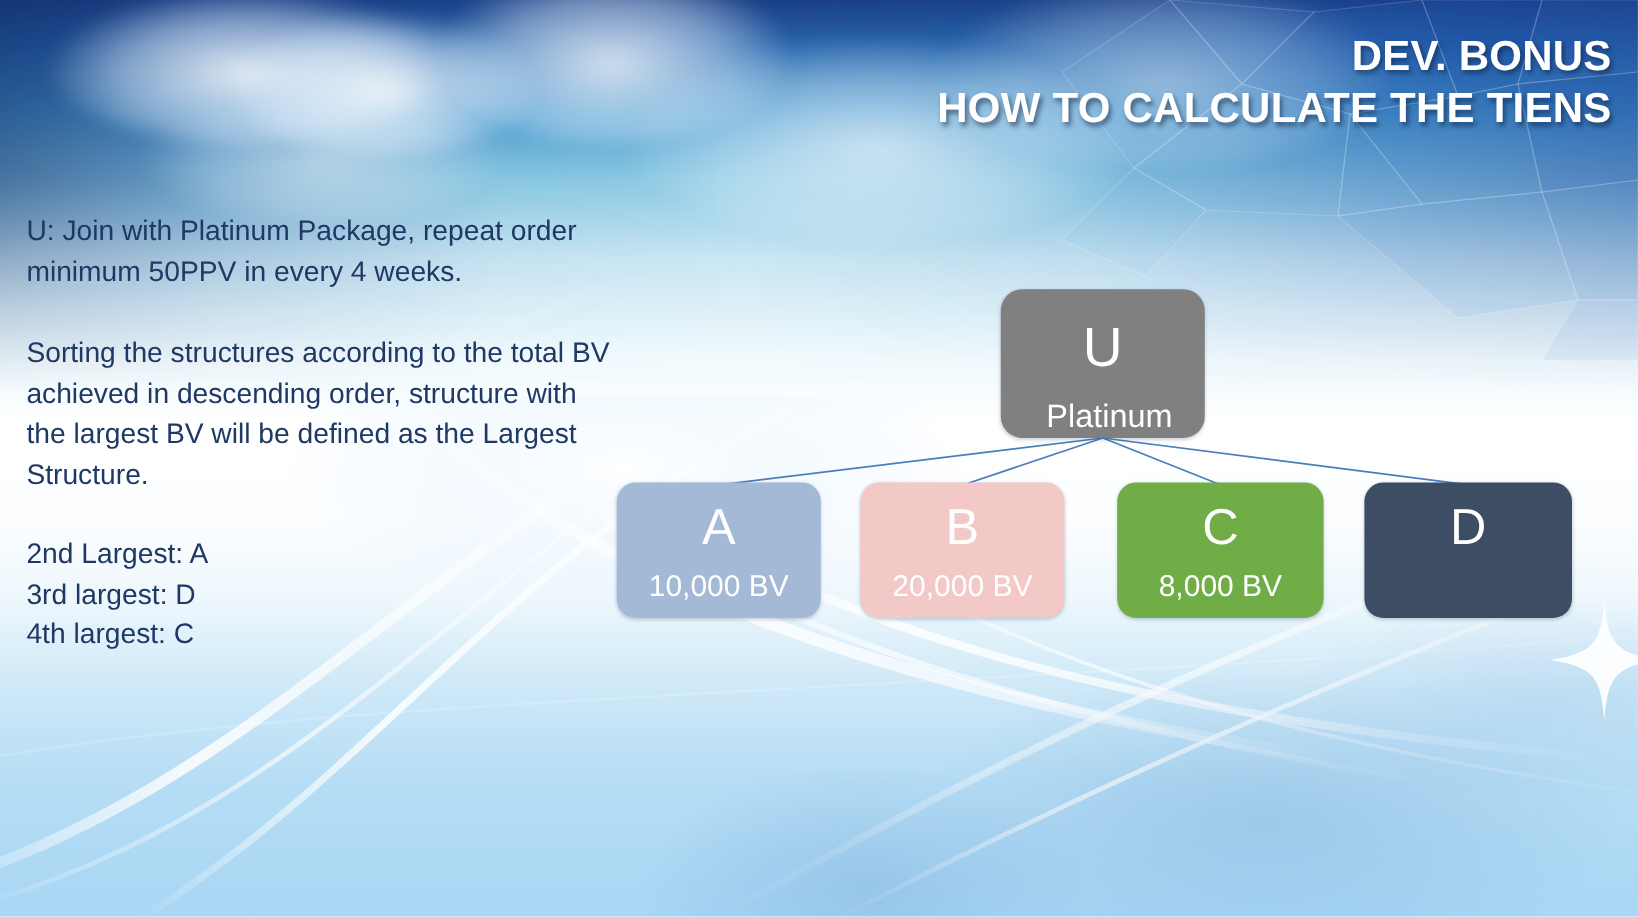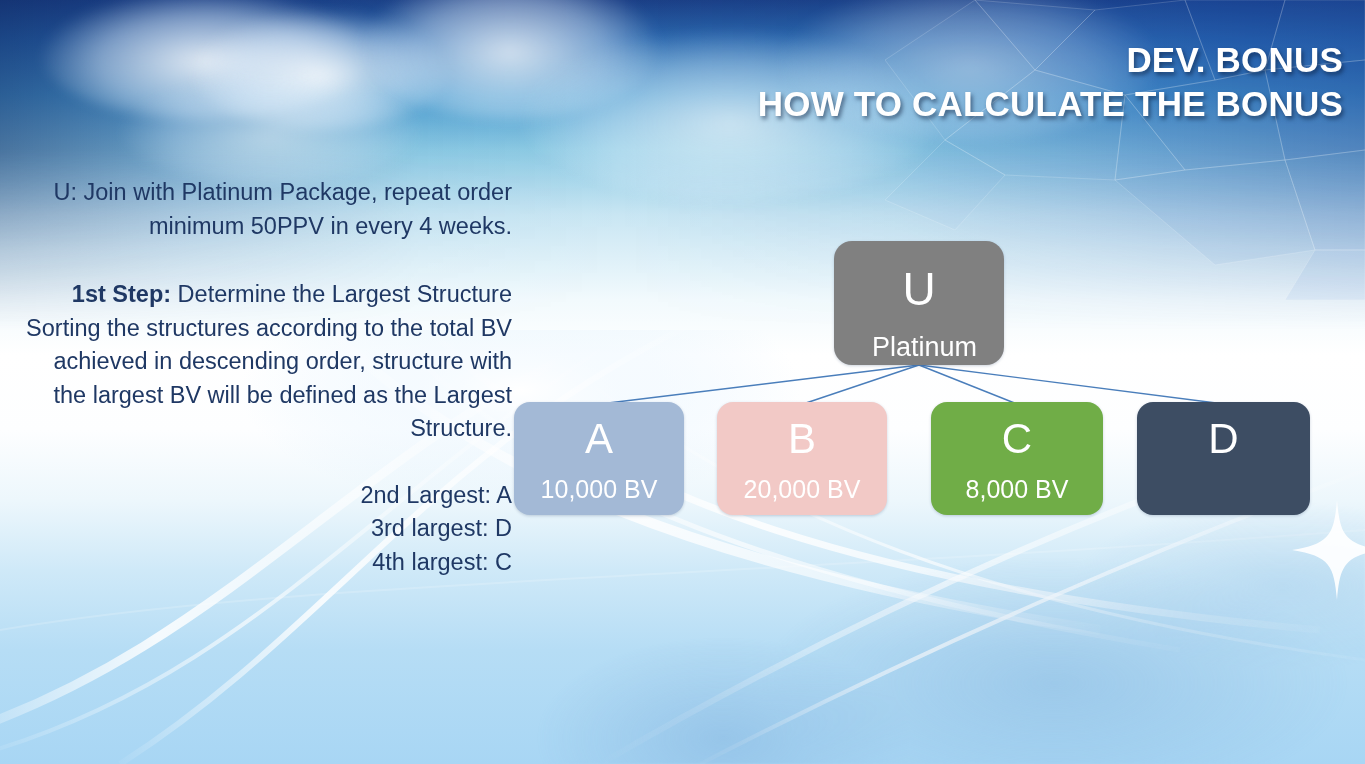--- a/index.html
+++ b/index.html
@@ -83,42 +83,42 @@
   .sparkle { position: absolute; }
 
   
   #logo { position: absolute; left: 55px; top: 50px; width: 126px; height: 110px; }
   #logo svg { display: block; }
 
   
   #title-block {
     position: absolute;
     right: 22px;
-    top: 42px;
+    top: 29px;
     text-align: right;
     color: #ffffff;
     font-weight: bold;
     letter-spacing: 0.2px;
     text-shadow: 2px 3px 4px rgba(10,25,55,0.55);
     line-height: 1.0;
   }
   #title-line1 { font-size: 35px; display: block; }
   #title-line2 { font-size: 35px; display: block; margin-top: 9px; }
 
   
   #body-text {
     position: absolute;
     left: 22px;
     top: 176px;
     width: 490px;
     color: #1f3864;
     font-size: 23.5px;
     line-height: 33.5px;
   }
-  #body-text p { margin: 0; text-align: right; }
+  #body-text p { margin: 0; }
   #body-text .spacer { height: 35px; }
   #body-text .spacer-sm { height: 33px; }
   #body-text b { font-weight: bold; }
   #rank-list p { margin: 0; line-height: 33.5px; }
 
   
   #diagram { position: absolute; left: 0; top: 0; width: 1365px; height: 764px; pointer-events: none; }
   #connectors { position: absolute; left: 0; top: 0; }
 
   .node {
@@ -226,27 +226,26 @@
 
   <div class="ice"></div>
 
   <svg class="sparkle" style="left:1292px; top:500px;" width="90" height="100" viewBox="0 0 90 100">
     <path d="M45,0 C48,34 52,44 90,50 C52,56 48,66 45,100 C42,66 38,56 0,50 C38,44 42,34 45,0 Z" fill="#ffffff" opacity="0.92"></path>
   </svg>
 
 
   <div id="title-block">
     <span id="title-line1">DEV. BONUS</span>
-    <span id="title-line2">HOW TO CALCULATE THE BONUS</span>
+    <span id="title-line2">HOW TO CALCULATE THE TIENS</span>
   </div>
 
   <div id="body-text">
     <p>U:  Join with Platinum Package, repeat order minimum 50PPV in every 4 weeks.</p>
     <div class="spacer"></div>
-    <p><b>1st Step:</b><span> Determine the Largest Structure</span></p>
     <p>Sorting the structures according to the total BV achieved in descending order, structure with the largest BV will be defined as the Largest Structure.</p>
     <div class="spacer-sm"></div>
     <div id="rank-list">
       <p>2nd Largest: A</p>
       <p>3rd largest: D</p>
       <p>4th largest: C</p>
     </div>
   </div>
 
   <div id="diagram">

